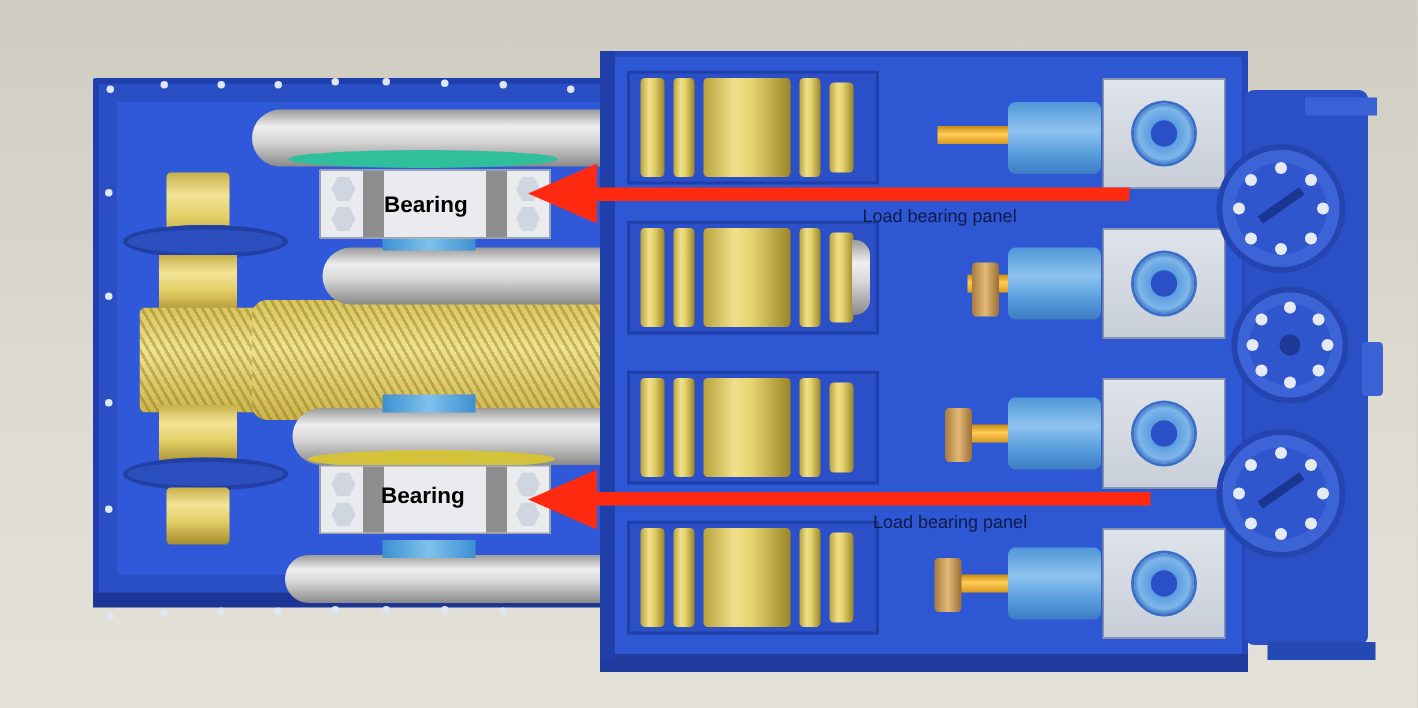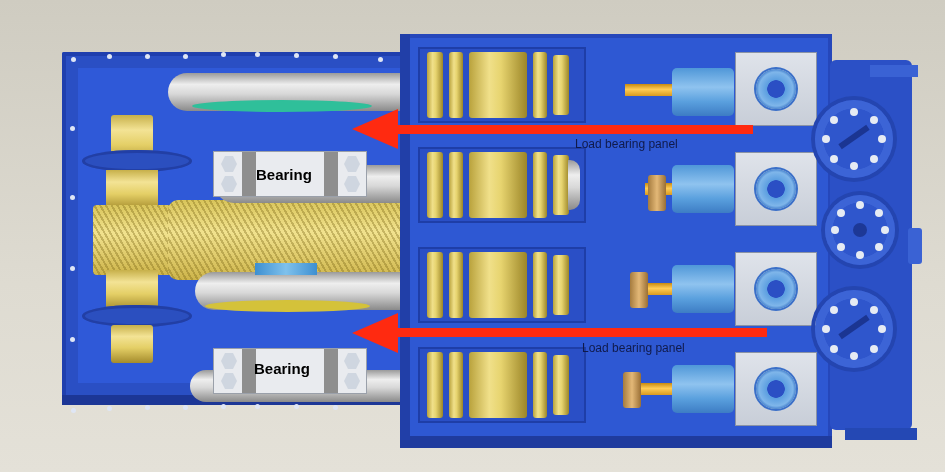--- a/index.html
+++ b/index.html
@@ -10,21 +10,21 @@
   .frame-inner{left:78px;top:68px;width:325px;height:315px;background:#2f59d8;}
   .frame-bottom-lip{left:62px;top:395px;width:355px;height:10px;background:#1c3696;}
   .fluid-block{left:400px;top:34px;width:432px;height:406px;background:#2e58d3;box-shadow:inset 0 0 0 4px #2547bb;}
   .fluid-bottom{left:400px;top:436px;width:432px;height:12px;background:#1f3b9e;}
   .dot{position:absolute;width:5px;height:5px;border-radius:50%;background:#dfe6f5;}
   
   .gold{background:linear-gradient(90deg,#b9a23c 0%,#f0e08a 35%,#e7d46f 55%,#9c8628 100%);}
   .goldv{background:linear-gradient(180deg,#c7b04a 0%,#f3e395 30%,#e4cf66 60%,#a48b2c 100%);}
   .gear-tex{background-image:repeating-linear-gradient(60deg,rgba(120,100,20,.35) 0 2px,transparent 2px 5px),linear-gradient(180deg,#d9c55b,#f1e28e 40%,#cdb44a);}
   .silver{background:linear-gradient(180deg,#9a9a9a 0%,#eeeeee 30%,#d8d8d8 55%,#8a8a8a 100%);}
-  .bearing-block{background:#e9ebef;border:1px solid #9aa0aa;margin-top:38px;}
+  .bearing-block{background:#e9ebef;border:1px solid #9aa0aa;}
   .bolt{position:absolute;width:16px;height:16px;background:#cfd6e0;clip-path:polygon(25% 0,75% 0,100% 50%,75% 100%,25% 100%,0 50%);}
   .bearing-label{position:absolute;font-weight:bold;font-size:15px;color:#000;}
   .arrow-line{position:absolute;height:9px;background:#ff2a10;}
   .arrow-head{position:absolute;width:0;height:0;border-top:20px solid transparent;border-bottom:20px solid transparent;border-right:46px solid #ff2a10;}
   .panel-label{position:absolute;font-size:12px;color:#101a4a;white-space:nowrap;}
   .cyl-window{position:absolute;background:#2a4fc6;box-shadow:inset 0 0 0 2px #1e3ea8;}
   .cyl-seg{position:absolute;border-radius:3px;}
   .valve-box{position:absolute;background:linear-gradient(180deg,#dfe3ea,#c8ced8);border:1px solid #8a93a5;}
   .valve-port{position:absolute;width:40px;height:40px;border-radius:50%;background:radial-gradient(circle,#2b4fc4 30%,#5b9ee0 32%,#7fb6ea 60%,#4b86d0 70%);box-shadow:0 0 0 2px #3a6fc8;}
   .pump-body{position:absolute;border-radius:5px;background:linear-gradient(180deg,#4f97d8,#8fc3ef 40%,#5aa0de 70%,#3d7cc4);}

